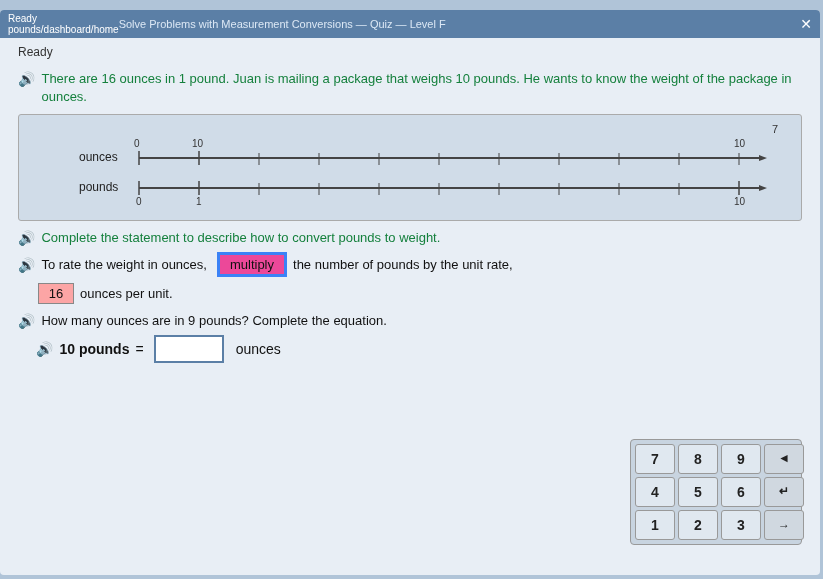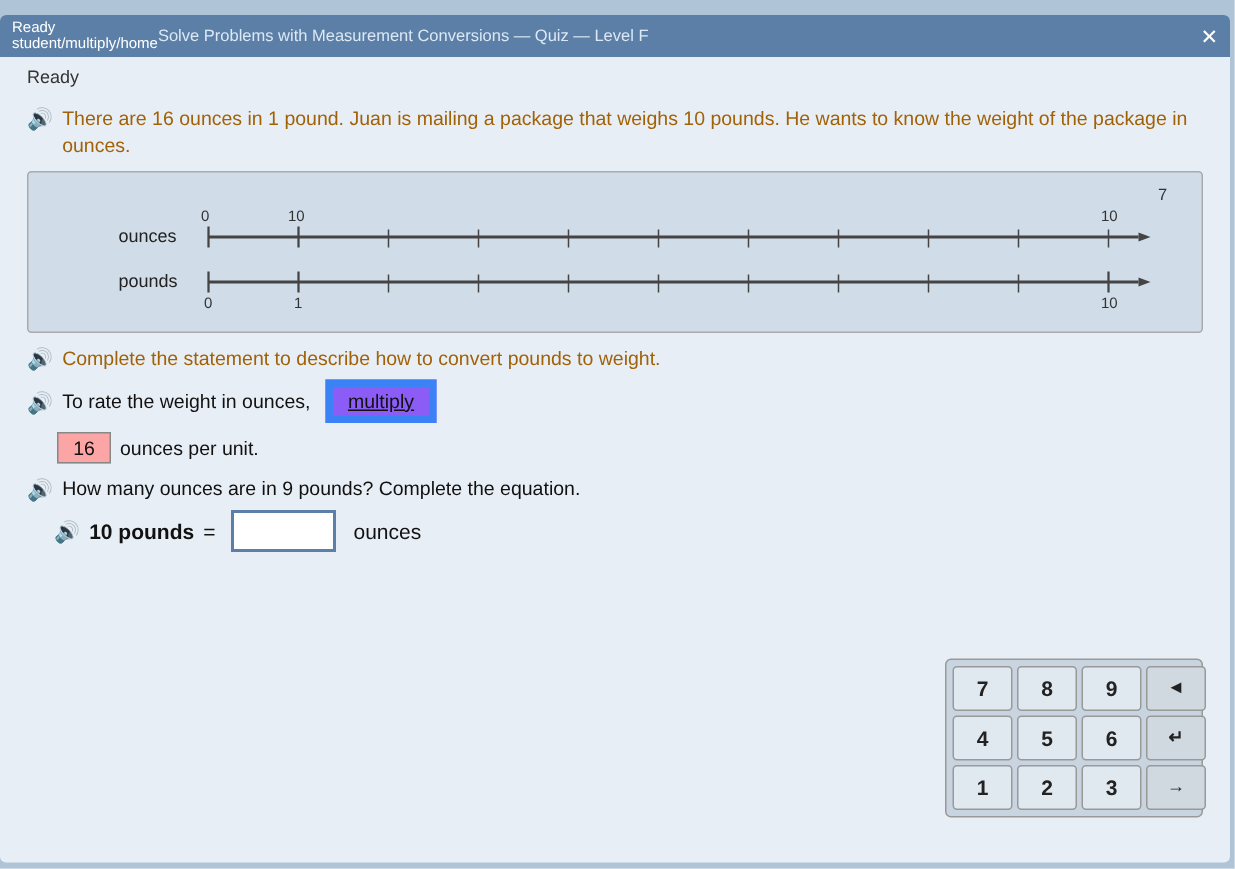--- a/index.html
+++ b/index.html
@@ -61,48 +61,47 @@
       margin-bottom: 8px;
     }
     .speaker-icon {
       font-size: 14px;
       margin-right: 6px;
       color: #333;
       margin-top: 1px;
     }
     .question-text {
       font-size: 13px;
-      color: #a16207;
+      color: #15803d;
       line-height: 1.4;
     }
     
     .number-line-container {
       background: #d0dce8;
       border: 1px solid #aaa;
       border-radius: 3px;
       padding: 8px 12px 8px 60px;
       margin: 8px 0;
       position: relative;
     }
     .complete-stmt {
       display: flex;
       align-items: center;
       font-size: 13px;
       color: #111;
       margin-bottom: 6px;
     }
     .inline-box {
-      background: #8b5cf6;
-      border: 5px solid #3b82f6;
+      background: #ec4899;
+      border: 3px solid #3b82f6;
       padding: 2px 10px;
       margin: 0 6px;
       font-size: 13px;
       min-width: 60px;
       text-align: center;
-      text-decoration: underline;
     }
     .unit-rate-row {
       display: flex;
       align-items: center;
       font-size: 13px;
       color: #111;
       margin-bottom: 8px;
       padding-left: 20px;
     }
     .unit-rate-box {
@@ -173,21 +172,21 @@
     }
   </style>
 </head>
 <body>
 
 <div class="main-window">
 
   <div class="top-bar">
     <div class="top-bar-left">
       <span>Ready</span>
-      <span>student/multiply/home</span>
+      <span>pounds/dashboard/home</span>
     </div>
     <span class="top-bar-title">Solve Problems with Measurement Conversions — Quiz — Level F</span>
     <span class="close-x">✕</span>
   </div>
 
   <div style="padding: 4px 18px 0 18px;">
     <span class="ready-label">Ready</span>
   </div>
 
   <div class="content-area">
@@ -252,20 +251,21 @@
 
     <div class="question-block" style="margin-bottom:4px;">
       <span class="speaker-icon">🔊</span>
       <span class="question-text">Complete the statement to describe how to convert pounds to weight.</span>
     </div>
 
     <div class="complete-stmt">
       <span class="speaker-icon">🔊</span>
       <span style="margin-right:4px;">To rate the weight in ounces,</span>
       <span class="inline-box">multiply</span>
+      <span>the number of pounds by the unit rate,</span>
     </div>
 
     <div class="unit-rate-row">
       <span class="unit-rate-box">16</span>
       <span>ounces per unit.</span>
     </div>
 
     <div class="how-many-row">
       <span class="speaker-icon">🔊</span>
       <span>How many ounces are in 9 pounds? Complete the equation.</span>

